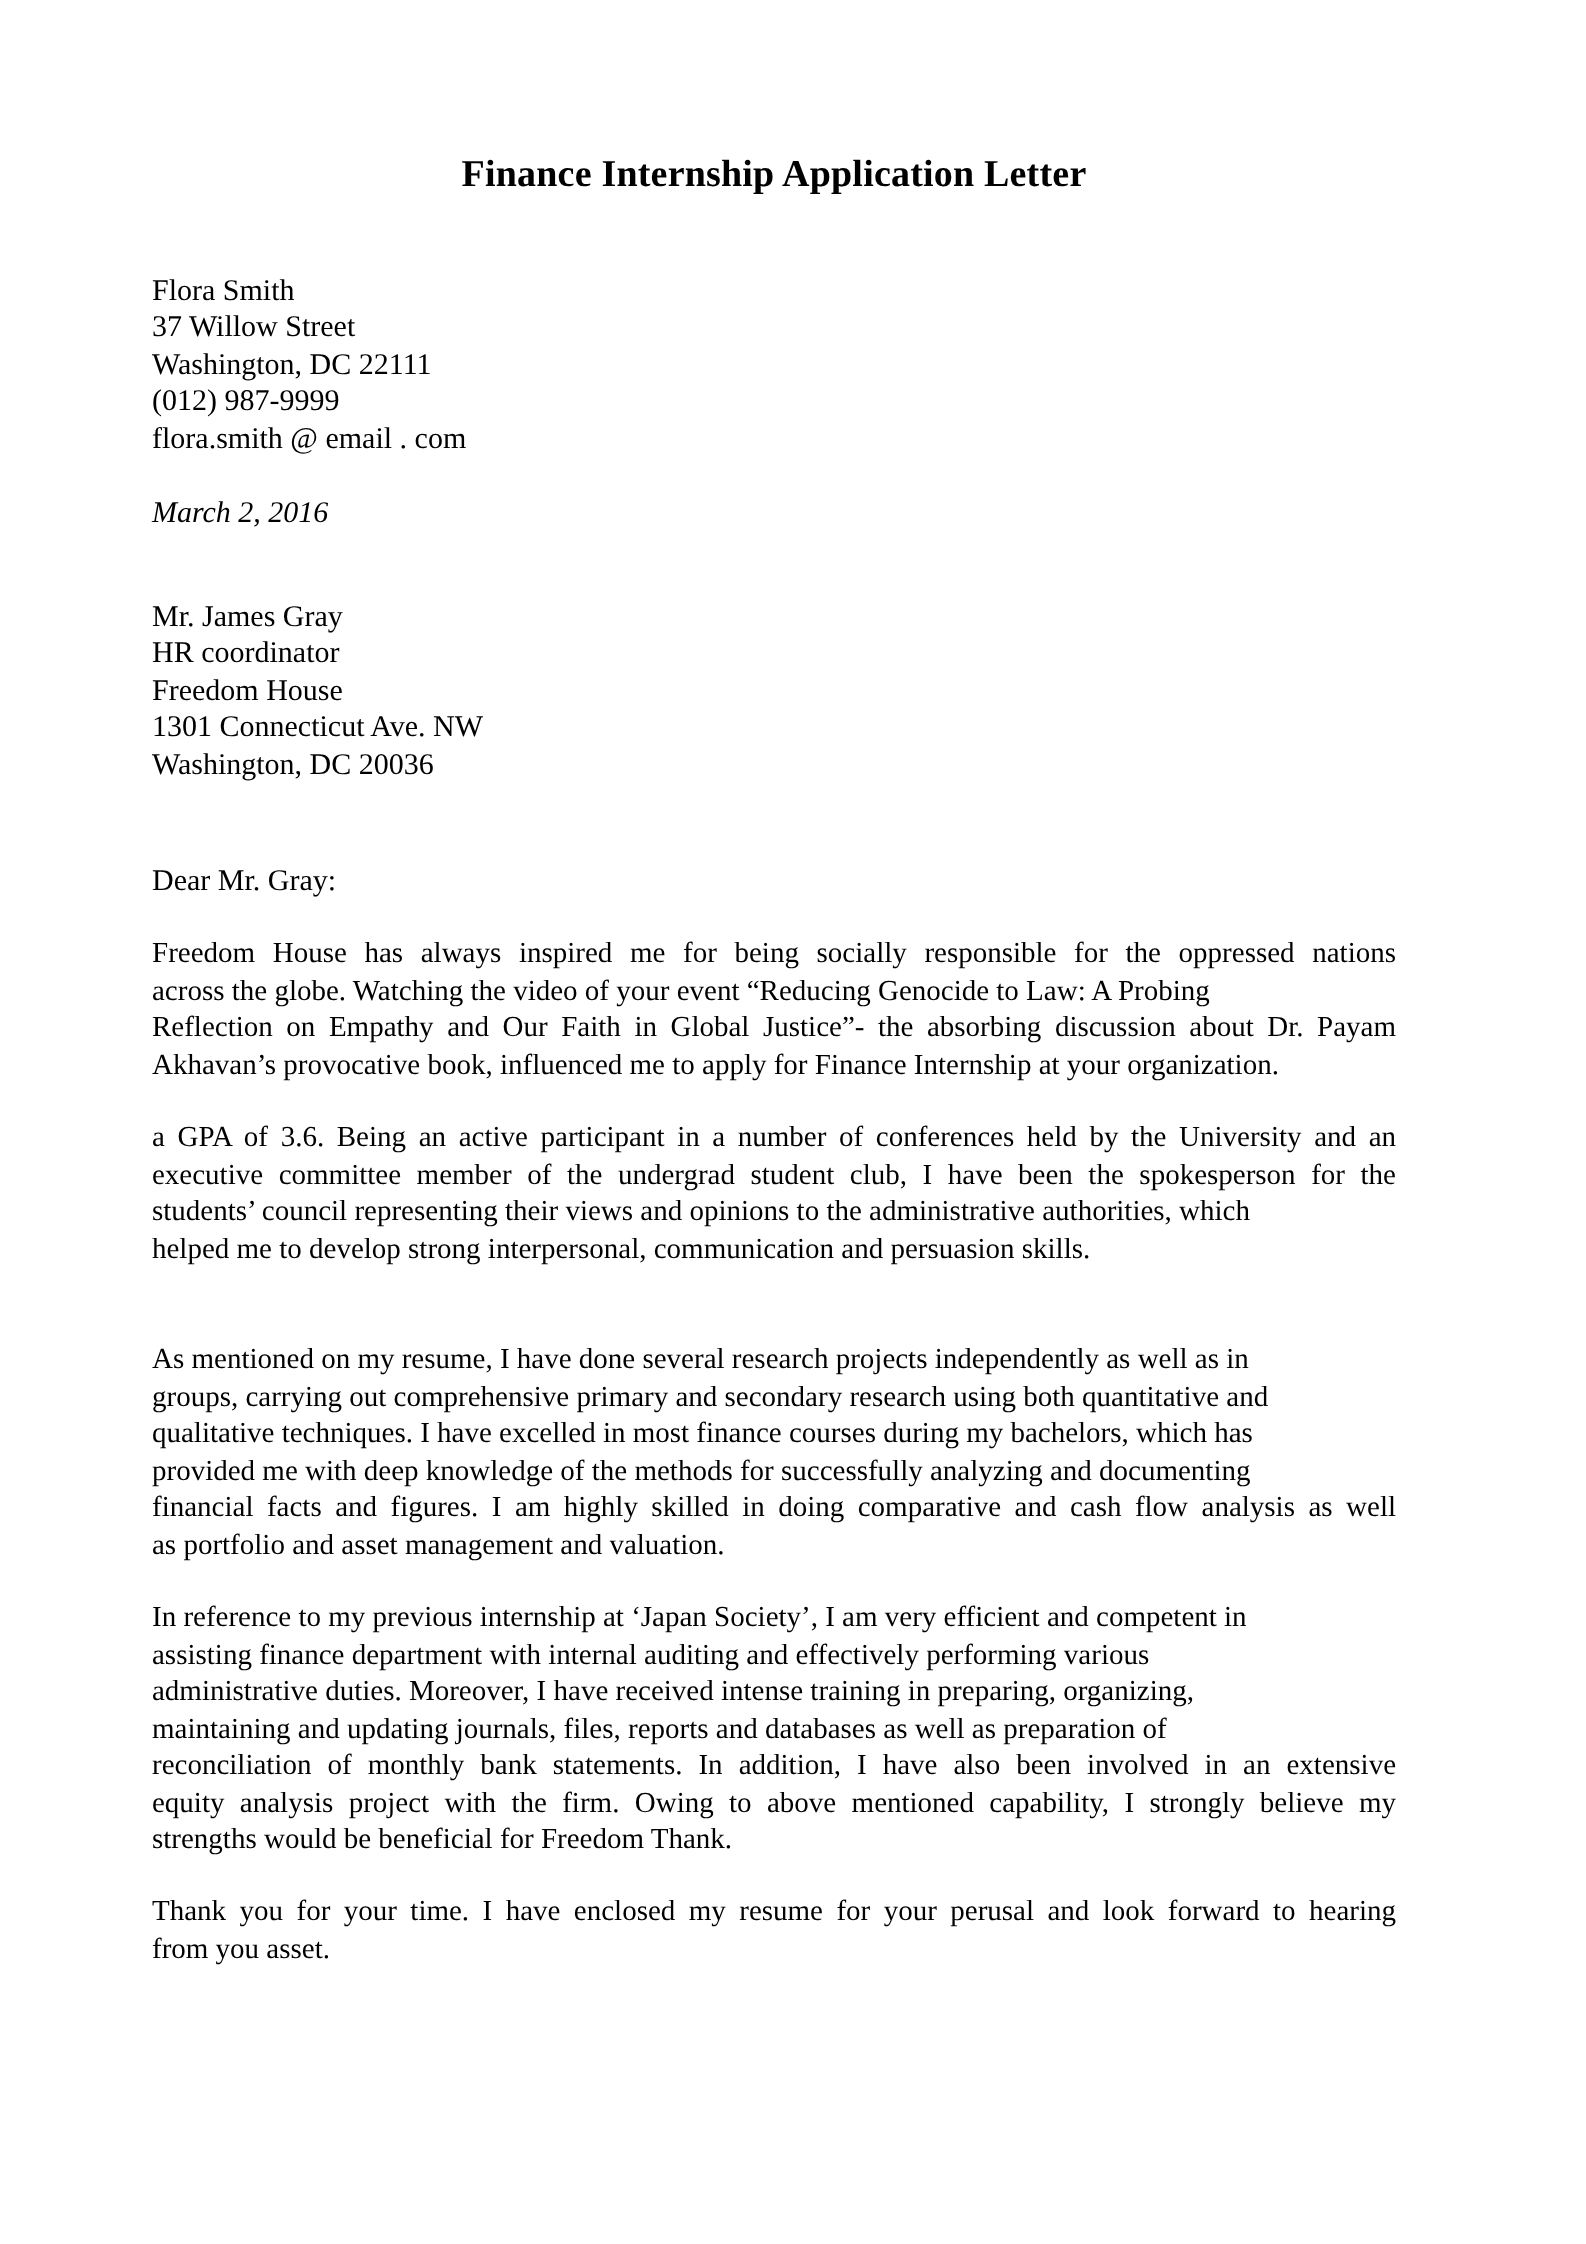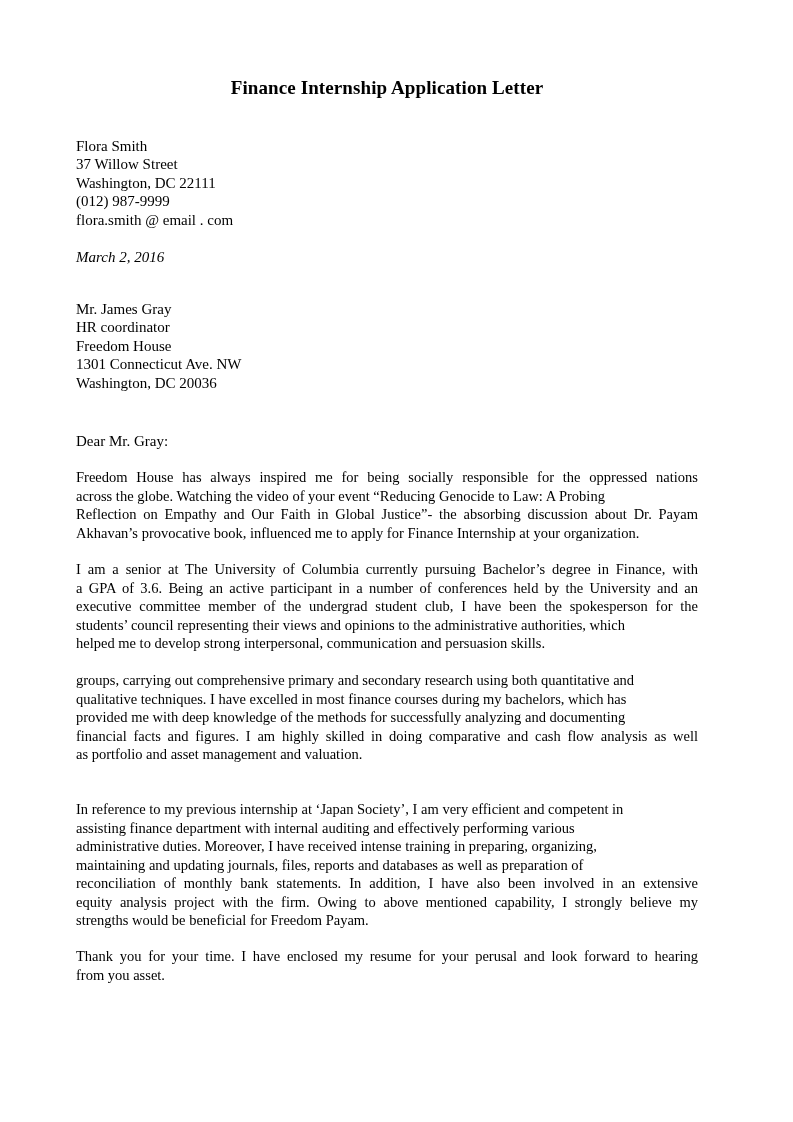--- a/index.html
+++ b/index.html
@@ -121,43 +121,43 @@
     </div>
 
     <div class="para para-1">
       <span class="pline">Freedom House has always inspired me for being socially responsible for the oppressed nations</span>
       <span class="pline ragged">across the globe. Watching the video of your event “Reducing Genocide to Law: A Probing</span>
       <span class="pline">Reflection on Empathy and Our Faith in Global Justice”- the absorbing discussion about Dr. Payam</span>
       <span class="pline last">Akhavan’s provocative book, influenced me to apply for Finance Internship at your organization.</span>
     </div>
 
     <div class="para para-2">
-      <span class="pline">I am a senior at The University of Columbia currently pursuing Bachelor’s degree in Finance, with</span>
       <span class="pline">a GPA of 3.6. Being an active participant in a number of conferences held by the University and an</span>
       <span class="pline">executive committee member of the undergrad student club, I have been the spokesperson for the</span>
       <span class="pline ragged">students’ council representing their views and opinions to the administrative authorities, which</span>
       <span class="pline last">helped me to develop strong interpersonal, communication and persuasion skills.</span>
     </div>
 
     <div class="para para-3">
+      <span class="pline ragged">As mentioned on my resume, I have done several research projects independently as well as in</span>
       <span class="pline ragged">groups, carrying out comprehensive primary and secondary research using both quantitative and</span>
       <span class="pline ragged">qualitative techniques. I have excelled in most finance courses during my bachelors, which has</span>
       <span class="pline ragged">provided me with deep knowledge of the methods for successfully analyzing and documenting</span>
       <span class="pline">financial facts and figures. I am highly skilled in doing comparative and cash flow analysis as well</span>
       <span class="pline last">as portfolio and asset management and valuation.</span>
     </div>
 
     <div class="para para-4">
       <span class="pline ragged">In reference to my previous internship at ‘Japan Society’, I am very efficient and competent in</span>
       <span class="pline ragged">assisting finance department with internal auditing and effectively performing various</span>
       <span class="pline ragged">administrative duties. Moreover, I have received intense training in preparing, organizing,</span>
       <span class="pline ragged">maintaining and updating journals, files, reports and databases as well as preparation of</span>
       <span class="pline">reconciliation of monthly bank statements. In addition, I have also been involved in an extensive</span>
       <span class="pline">equity analysis project with the firm. Owing to above mentioned capability, I strongly believe my</span>
-      <span class="pline last">strengths would be beneficial for Freedom Payam.</span>
+      <span class="pline last">strengths would be beneficial for Freedom Thank.</span>
     </div>
 
     <div class="para para-5">
       <span class="pline">Thank you for your time. I have enclosed my resume for your perusal and look forward to hearing</span>
       <span class="pline last">from you asset.</span>
     </div>
 
   </div>
 </div>
 

